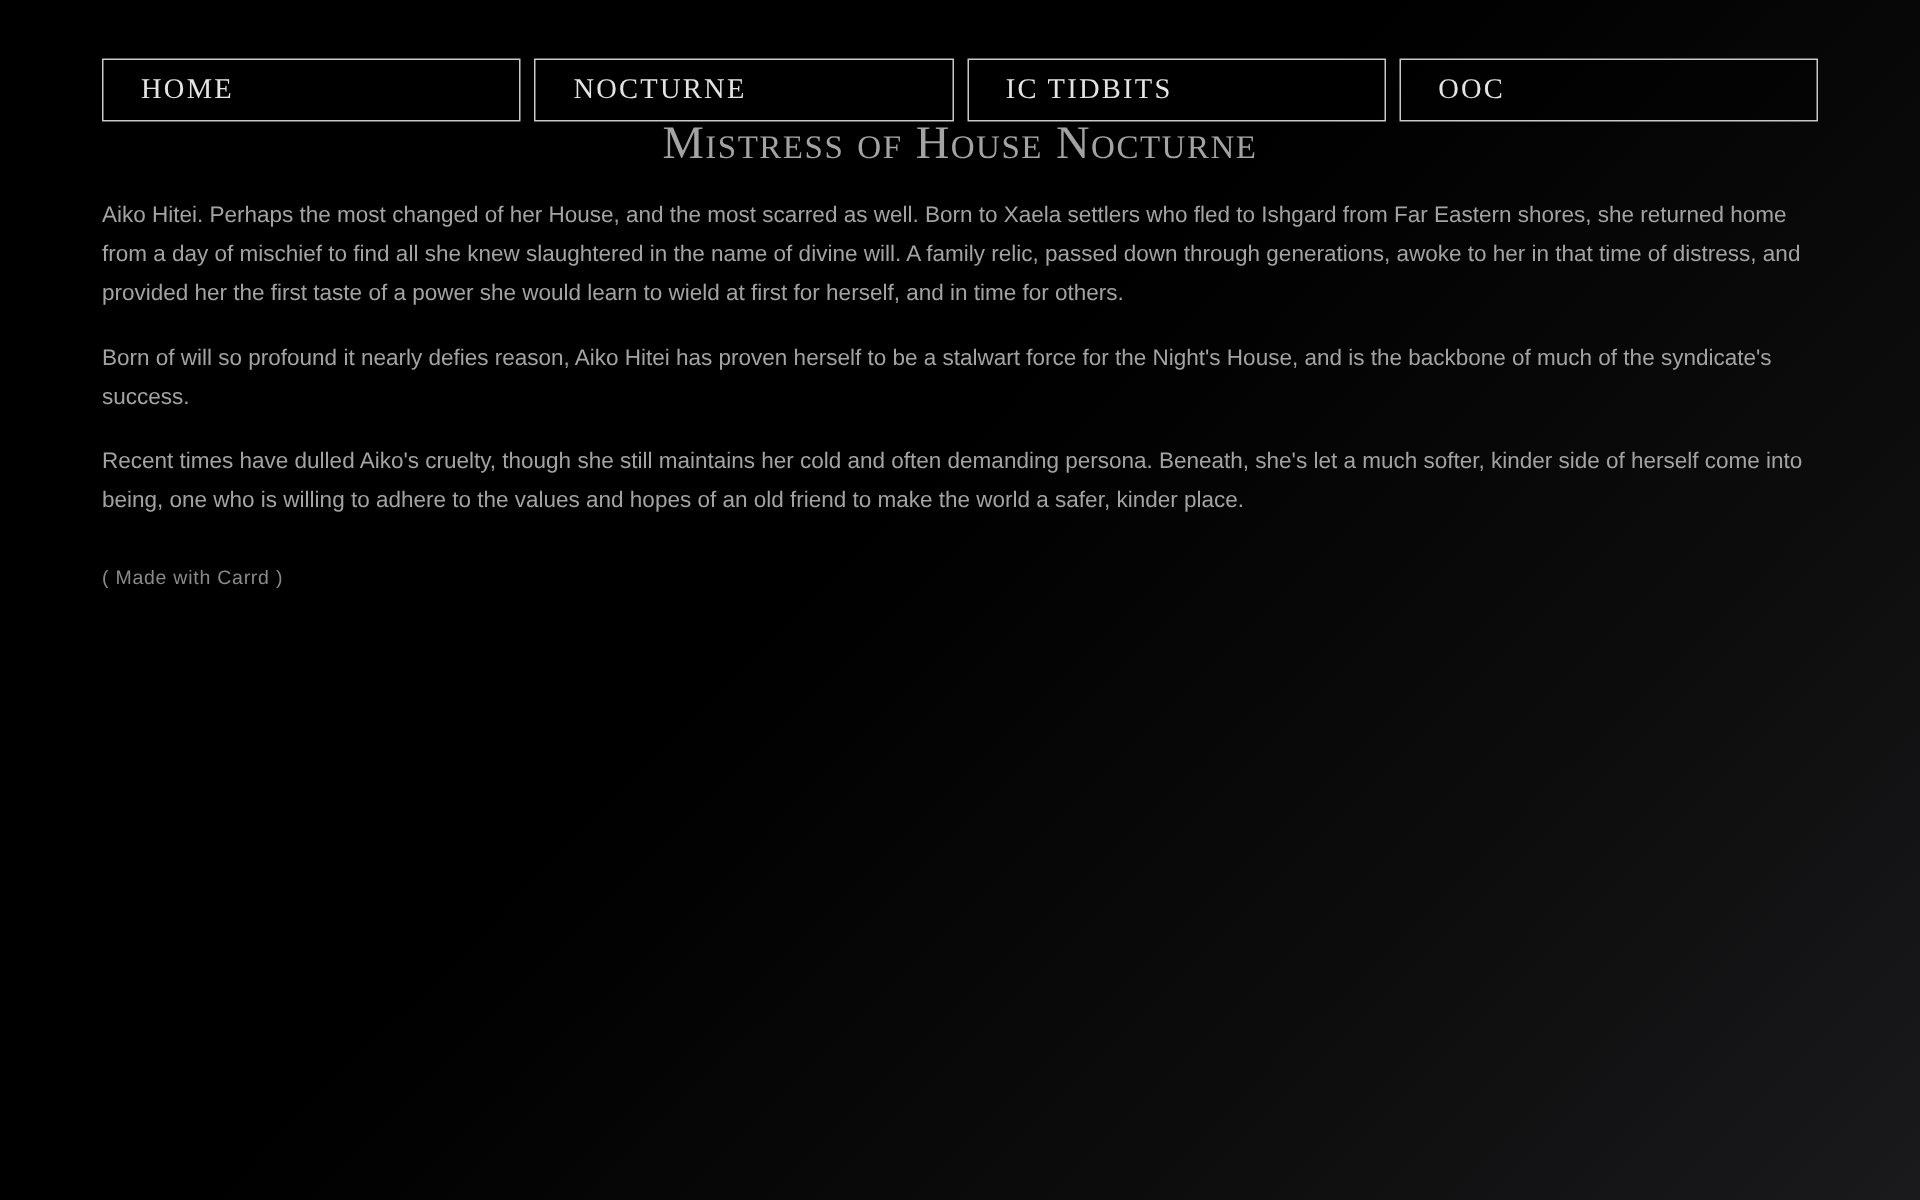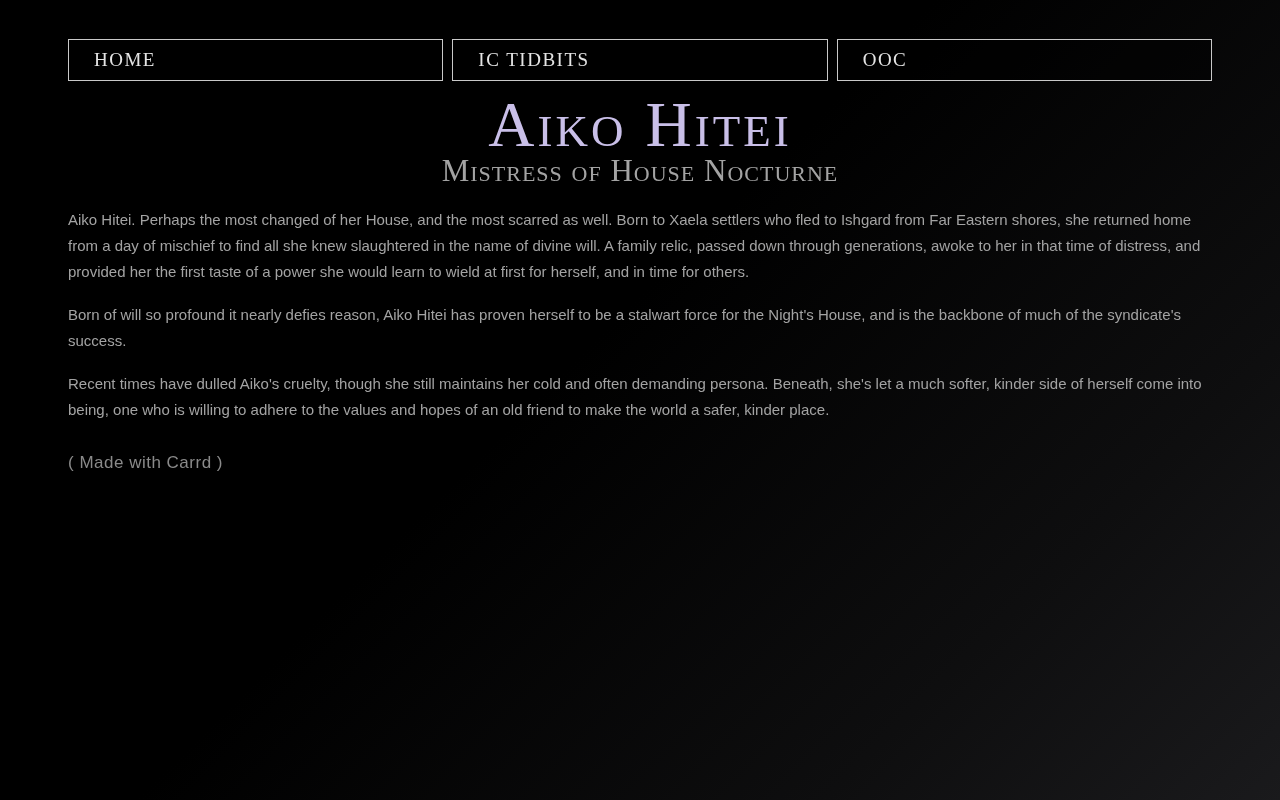--- a/index.html
+++ b/index.html
@@ -89,47 +89,49 @@
     text-align: left;
   }
 
   .copy p + p {
     margin-top: 17px;
   }
 
   
   .credit {
     margin-top: 30px;
-    font-size: 17px;
+    font-size: 13px;
     letter-spacing: 0.5px;
     color: #8a8a8a;
     cursor: pointer;
     display: inline-block;
     text-decoration: none;
   }
 </style>
 </head>
 <body>
 
 <div class="page">
   <div class="container">
 
     <nav class="nav">
       <a class="nav-item">
         <span>HOME</span>
       </a>
       <a class="nav-item">
+        <span>NOCTURNE</span>
+      </a>
+      <a class="nav-item">
         <span>IC TIDBITS</span>
       </a>
       <a class="nav-item">
         <span>OOC</span>
       </a>
     </nav>
 
-    <h1 class="title">Aiko Hitei</h1>
     <h2 class="subtitle">Mistress of House Nocturne</h2>
 
     <div class="copy">
       <p>Aiko Hitei. Perhaps the most changed of her House, and the most scarred as well. Born to Xaela settlers who fled to Ishgard from Far Eastern shores, she returned home from a day of mischief to find all she knew slaughtered in the name of divine will. A family relic, passed down through generations, awoke to her in that time of distress, and provided her the first taste of a power she would learn to wield at first for herself, and in time for others.</p>
       <p>Born of will so profound it nearly defies reason, Aiko Hitei has proven herself to be a stalwart force for the Night's House, and is the backbone of much of the syndicate's success.</p>
       <p>Recent times have dulled Aiko's cruelty, though she still maintains her cold and often demanding persona. Beneath, she's let a much softer, kinder side of herself come into being, one who is willing to adhere to the values and hopes of an old friend to make the world a safer, kinder place.</p>
     </div>
 
     <a class="credit">( Made with Carrd )</a>
 

